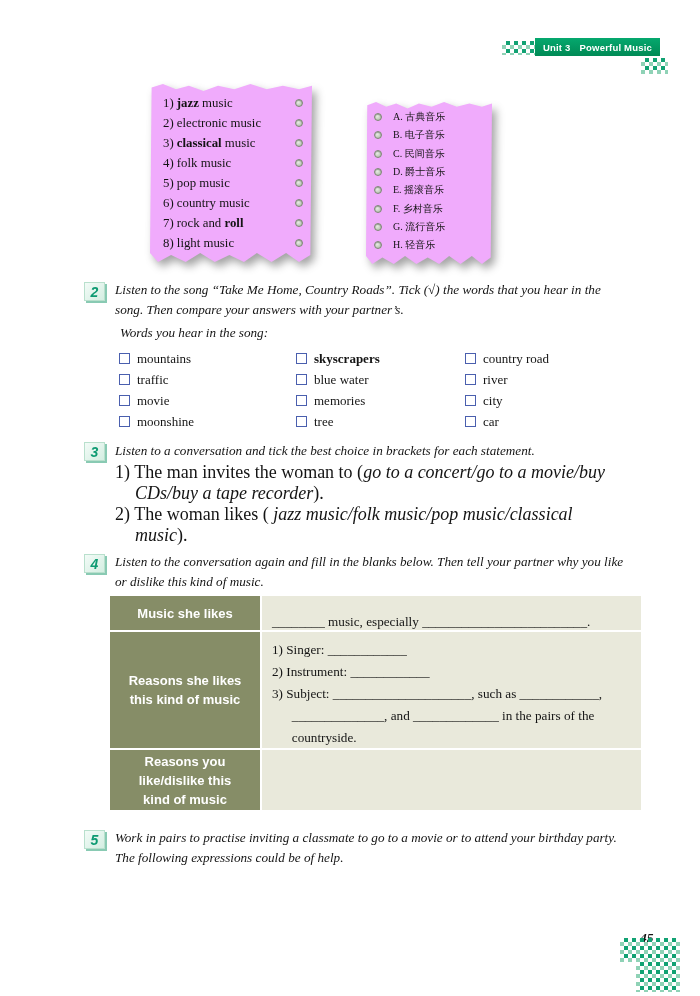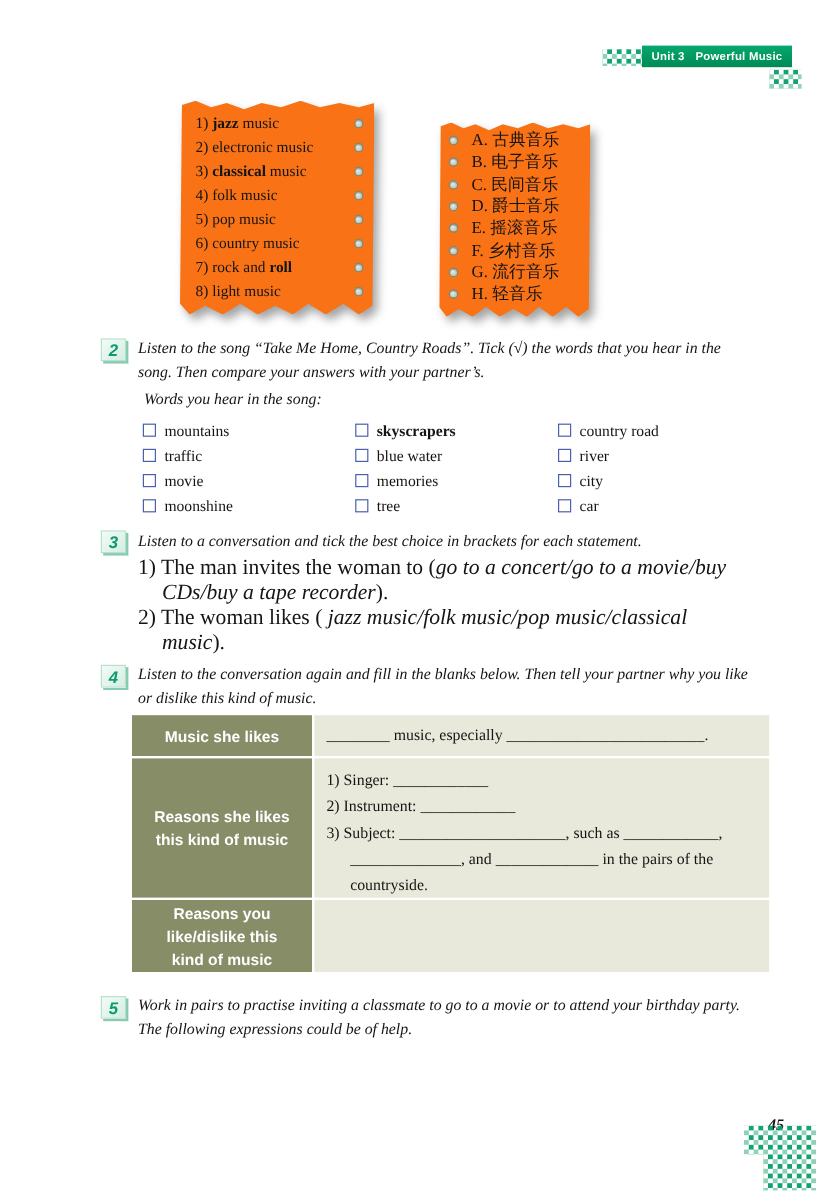--- a/index.html
+++ b/index.html
@@ -21,30 +21,30 @@
   .unit-bar {
     position:absolute; left:535px; top:38px; width:125px; height:18px;
     background:linear-gradient(#05a86e,#008a55);
     display:flex; align-items:center; justify-content:center; gap:9px;
     color:#fff; font:bold 9.5px "Liberation Sans",sans-serif; letter-spacing:.2px;
   }
 
   
   .torn-wrap { position:absolute; filter:drop-shadow(4px 5px 4px rgba(50,50,50,.45)); }
   .torn {
-    width:100%; height:100%; background:#f97316;
+    width:100%; height:100%; background:#f0abfc;
     clip-path:polygon(1% 2%, 8% 0%, 16% 3%, 24% 1%, 33% 4%, 42% 1%, 52% 3%, 62% 0%,
       72% 3%, 82% 1%, 92% 3%, 100% 1%, 99% 96%, 92% 100%, 84% 95%, 75% 100%,
       66% 95%, 58% 100%, 49% 96%, 40% 100%, 31% 95%, 22% 100%, 13% 96%, 5% 100%, 0% 95%);
   }
   .m-col-l { padding:9px 9px 0 13px; }
   .m-col-r { padding:6px 6px 0 8px; }
   .m-row { display:flex; align-items:center; font-size:12.8px; }
   .m-row-l { height:20px; justify-content:space-between; }
-  .m-row-r { height:18.3px; gap:11px; font-size:14px; }
+  .m-row-r { height:18.3px; gap:11px; font-size:10px; }
   .dot {
     width:8px; height:8px; border-radius:50%; flex:none;
     background:radial-gradient(circle at 35% 30%, #eef2ea, #a9b4a2);
     border:1px solid #7d8874; box-shadow:inset 0 1px 1px rgba(0,0,0,.3);
   }
 
   
   .exnum {
     position:absolute; width:21px; height:19px;
     display:flex; align-items:center; justify-content:center;
@@ -75,21 +75,21 @@
     display:grid; grid-template-columns:150px 379px; grid-template-rows:34px 116px 60px;
     gap:2px; background:#fff;
   }
   .t4-label {
     background:#868d67; color:#fff;
     font:bold 13px/19px "Liberation Sans",sans-serif;
     display:flex; align-items:center; justify-content:center; text-align:center;
     padding:12px 14px;
   }
   .t4-content { background:#e9e9db; font-size:13.2px; }
-  .t4-r1 { display:flex; align-items:center; padding-left:10px; }
+  .t4-r1 { display:flex; align-items:flex-end; padding-left:10px; }
   .t4-r2 { padding:7px 10px 0 10px; }
   .t4-line { line-height:22px; white-space:pre-wrap; }
 
   
   .page-num { position:absolute; left:640px; top:930px; font:italic bold 13.5px "Liberation Serif",serif; }
 </style>
 </head>
 <body>
 
 <div class="checker" style="left:502px;top:41px;width:33px;height:14px"></div>

